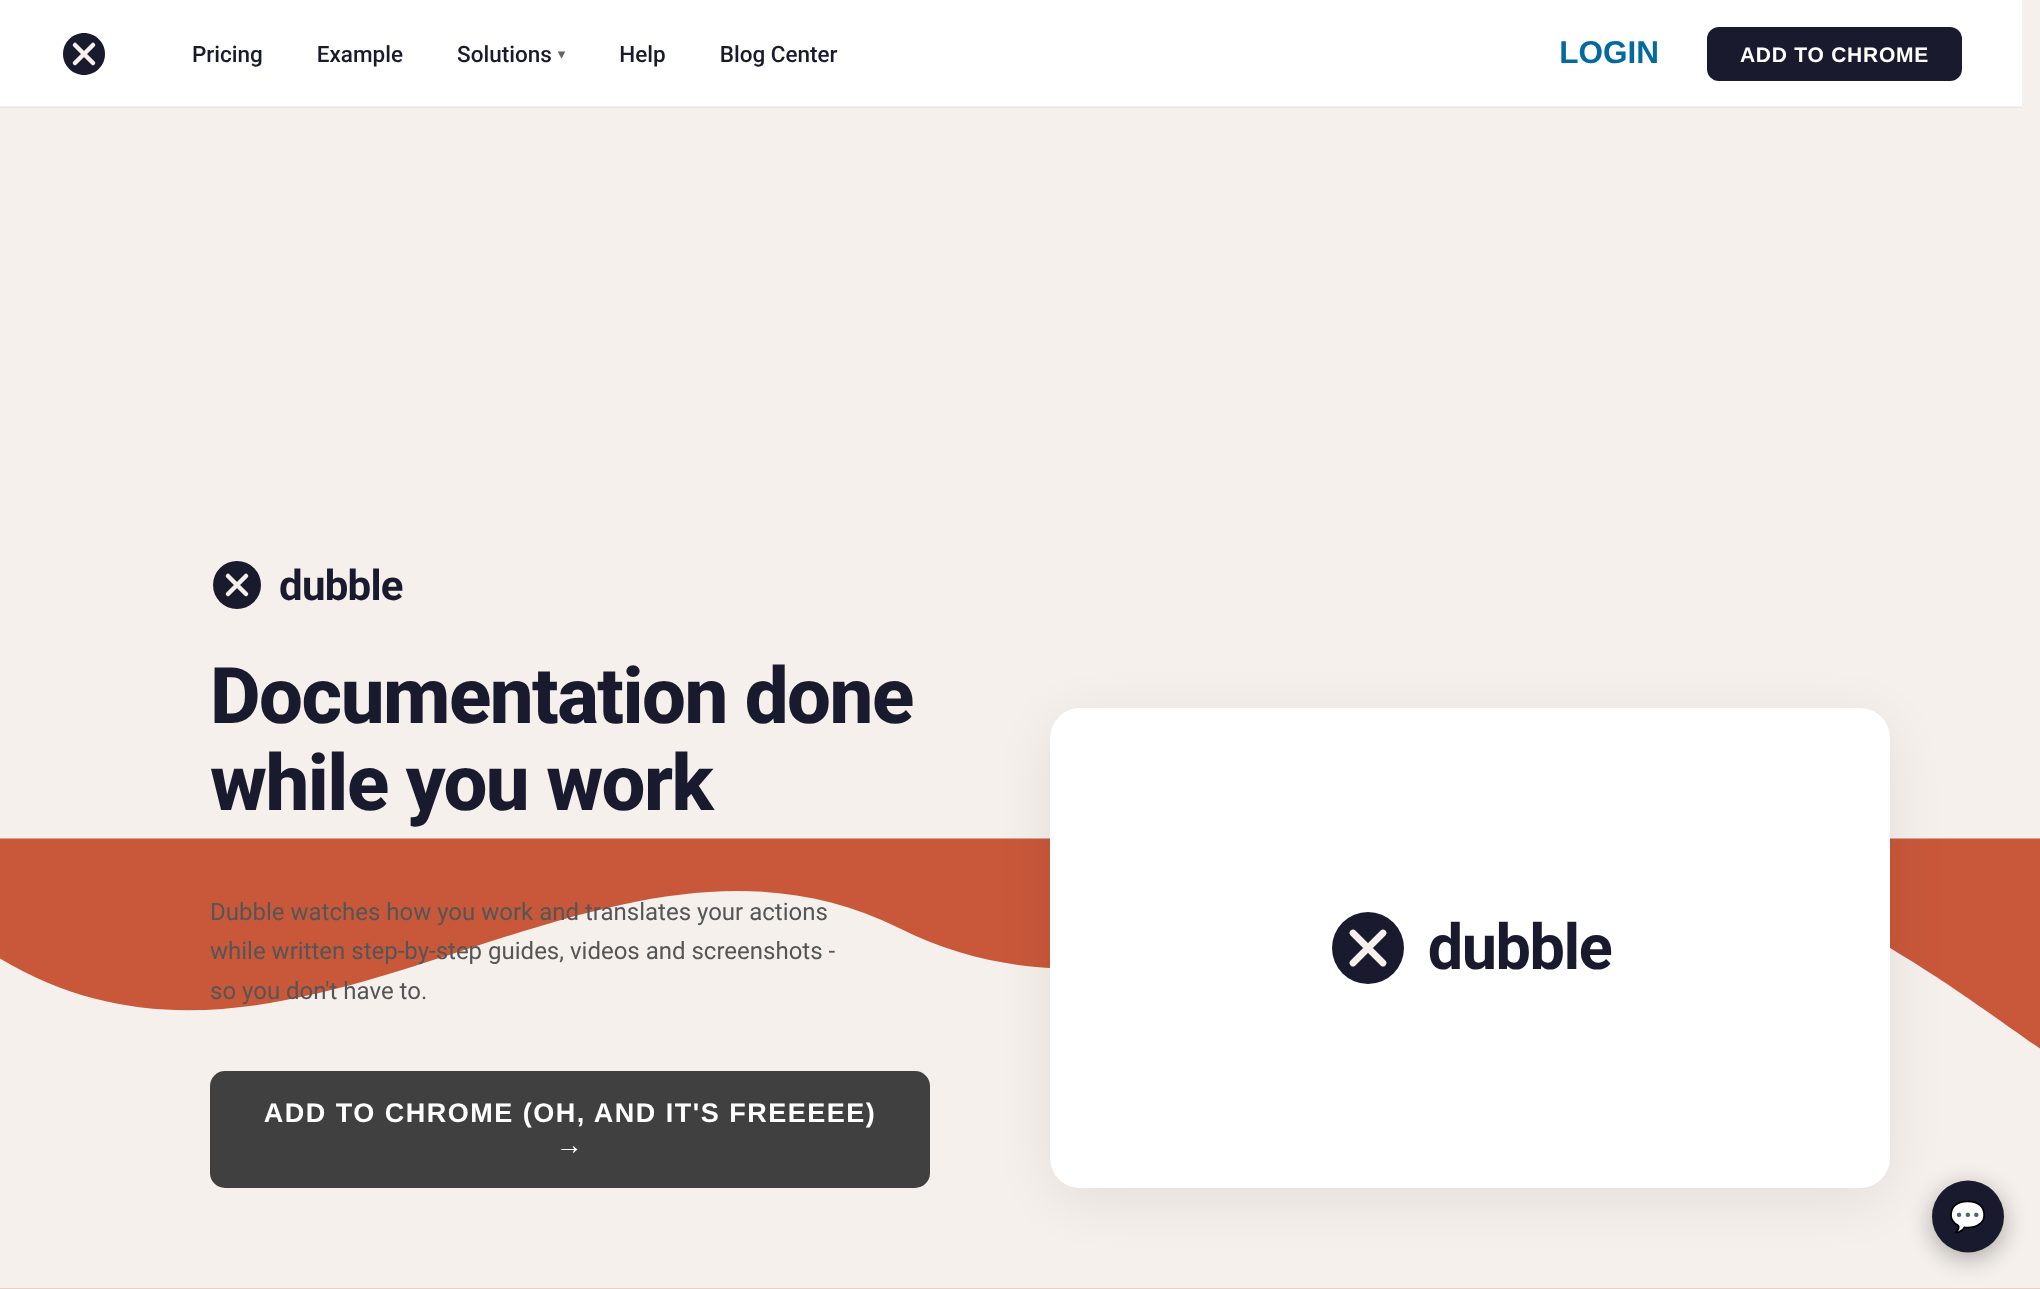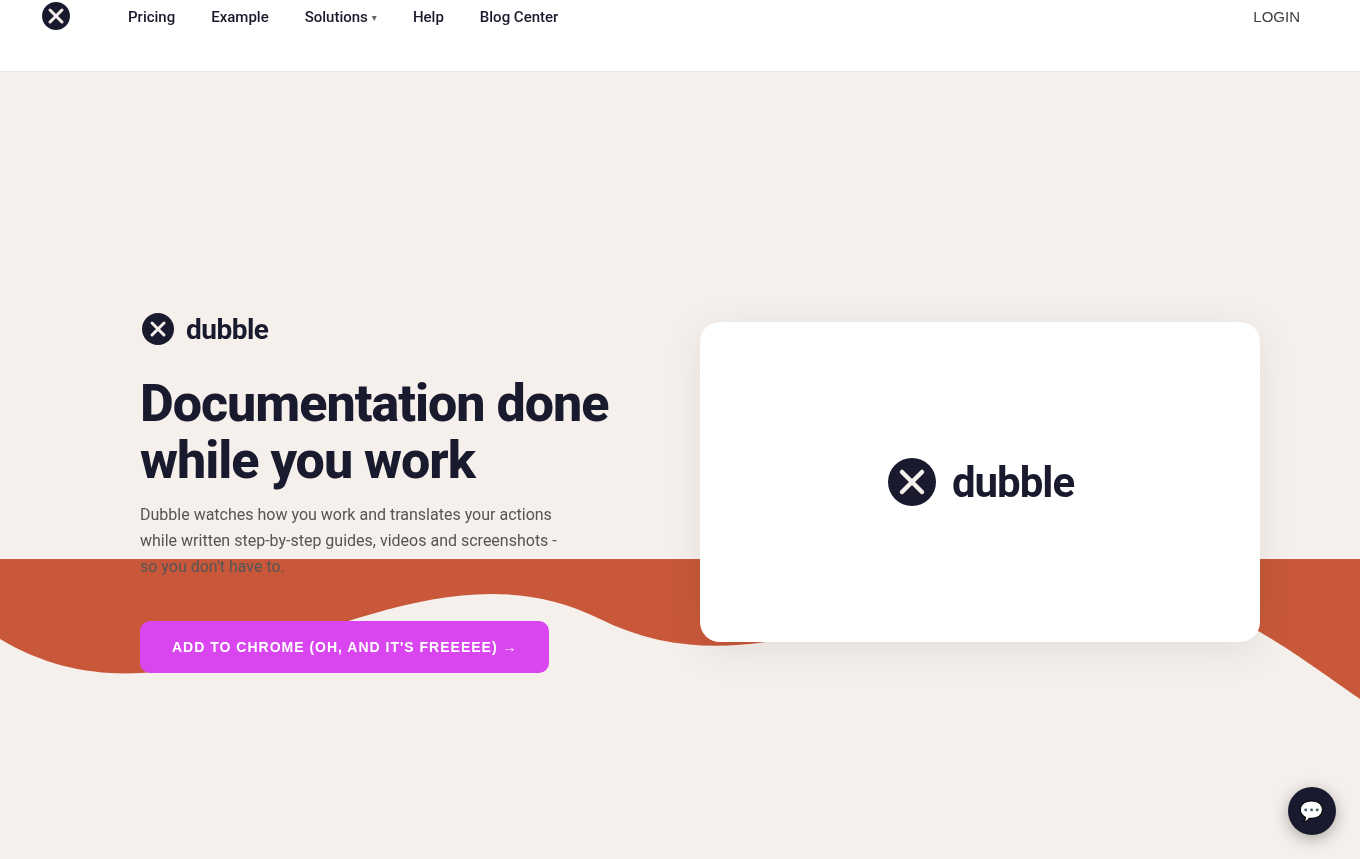--- a/index.html
+++ b/index.html
@@ -9,26 +9,26 @@
       background: #f5f0eb;
       min-height: 859px;
       overflow-x: hidden;
     }
 
     
     nav {
       position: fixed;
       top: 0;
       left: 0;
-      right: 0;
+      right: 12px;
       height: 72px;
       background: #fff;
       border-bottom: 1px solid #e8e4df;
       display: flex;
-      align-items: flex-start;
+      align-items: center;
       padding: 0 40px;
       z-index: 100;
     }
 
     .nav-logo {
       display: flex;
       align-items: center;
       gap: 8px;
       text-decoration: none;
       margin-right: 40px;
@@ -65,26 +65,26 @@
     }
 
     .nav-actions {
       display: flex;
       align-items: center;
       gap: 12px;
     }
 
     .login-btn {
       padding: 8px 20px;
-      font-size: 15px;
-      color: #404040;
+      font-size: 21px;
+      color: #0369a1;
       background: transparent;
       border: none;
       cursor: pointer;
-      font-weight: 400;
+      font-weight: 700;
       border-radius: 6px;
     }
 
     .add-chrome-btn {
       padding: 10px 22px;
       font-size: 14px;
       font-weight: 700;
       color: #fff;
       background: #1a1a2e;
       border: none;
@@ -97,21 +97,21 @@
     main {
       padding-top: 72px;
       position: relative;
       min-height: 859px;
     }
 
     .hero-section {
       position: relative;
       padding: 80px 140px 0;
       display: flex;
-      align-items: center;
+      align-items: flex-end;
       gap: 80px;
       min-height: 720px;
     }
 
     .hero-left {
       flex: 0 0 480px;
       padding-top: 40px;
     }
 
     .hero-brand {
@@ -131,38 +131,38 @@
       font-weight: 700;
       color: #1a1a2e;
       letter-spacing: -0.5px;
     }
 
     .hero-title {
       font-size: 52px;
       font-weight: 800;
       color: #1a1a2e;
       line-height: 1.1;
-      margin-bottom: 12px;
+      margin-bottom: 44px;
       letter-spacing: -1px;
     }
 
     .hero-description {
       font-size: 16px;
       color: #555;
       line-height: 1.65;
       margin-bottom: 40px;
       max-width: 430px;
     }
 
     .cta-btn {
       display: inline-block;
       padding: 18px 32px;
-      background: #d946ef;
+      background: #404040;
       color: #fff;
-      font-size: 14px;
+      font-size: 18px;
       font-weight: 700;
       letter-spacing: 1px;
       border-radius: 10px;
       border: none;
       cursor: pointer;
       text-transform: uppercase;
     }
 
     
     .hero-right {
@@ -271,20 +271,21 @@
     <a class="nav-link">
       <span>Solutions</span>
       <span class="chevron">▾</span>
     </a>
     <a class="nav-link">Help</a>
     <a class="nav-link">Blog Center</a>
   </div>
 
   <div class="nav-actions">
     <button class="login-btn">LOGIN</button>
+    <button class="add-chrome-btn">ADD TO CHROME</button>
   </div>
 </nav>
 
 <main>
 
   <div class="wave-container">
     <div class="terracotta-bg"></div>
     <svg class="wave-svg" viewBox="0 0 1360 420" preserveAspectRatio="none" xmlns="http://www.w3.org/2000/svg">
       <path d="M0,200 C200,320 400,80 600,180 C800,280 1000,60 1200,160 C1280,200 1330,240 1360,260 L1360,420 L0,420 Z" fill="#f5f0eb"></path>
     </svg>

